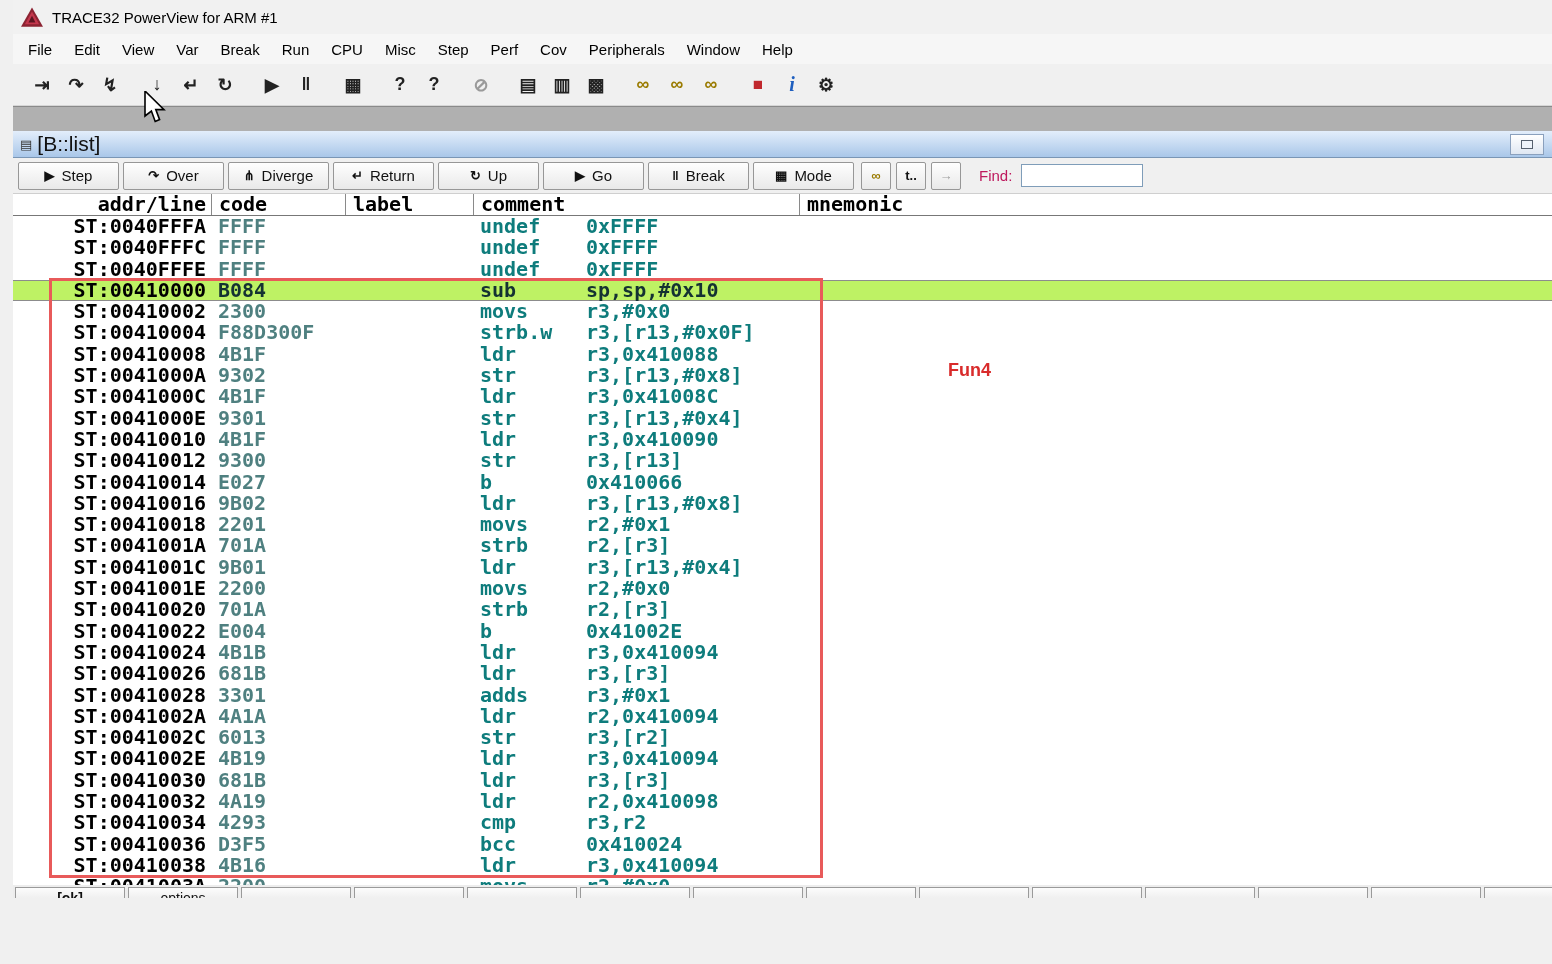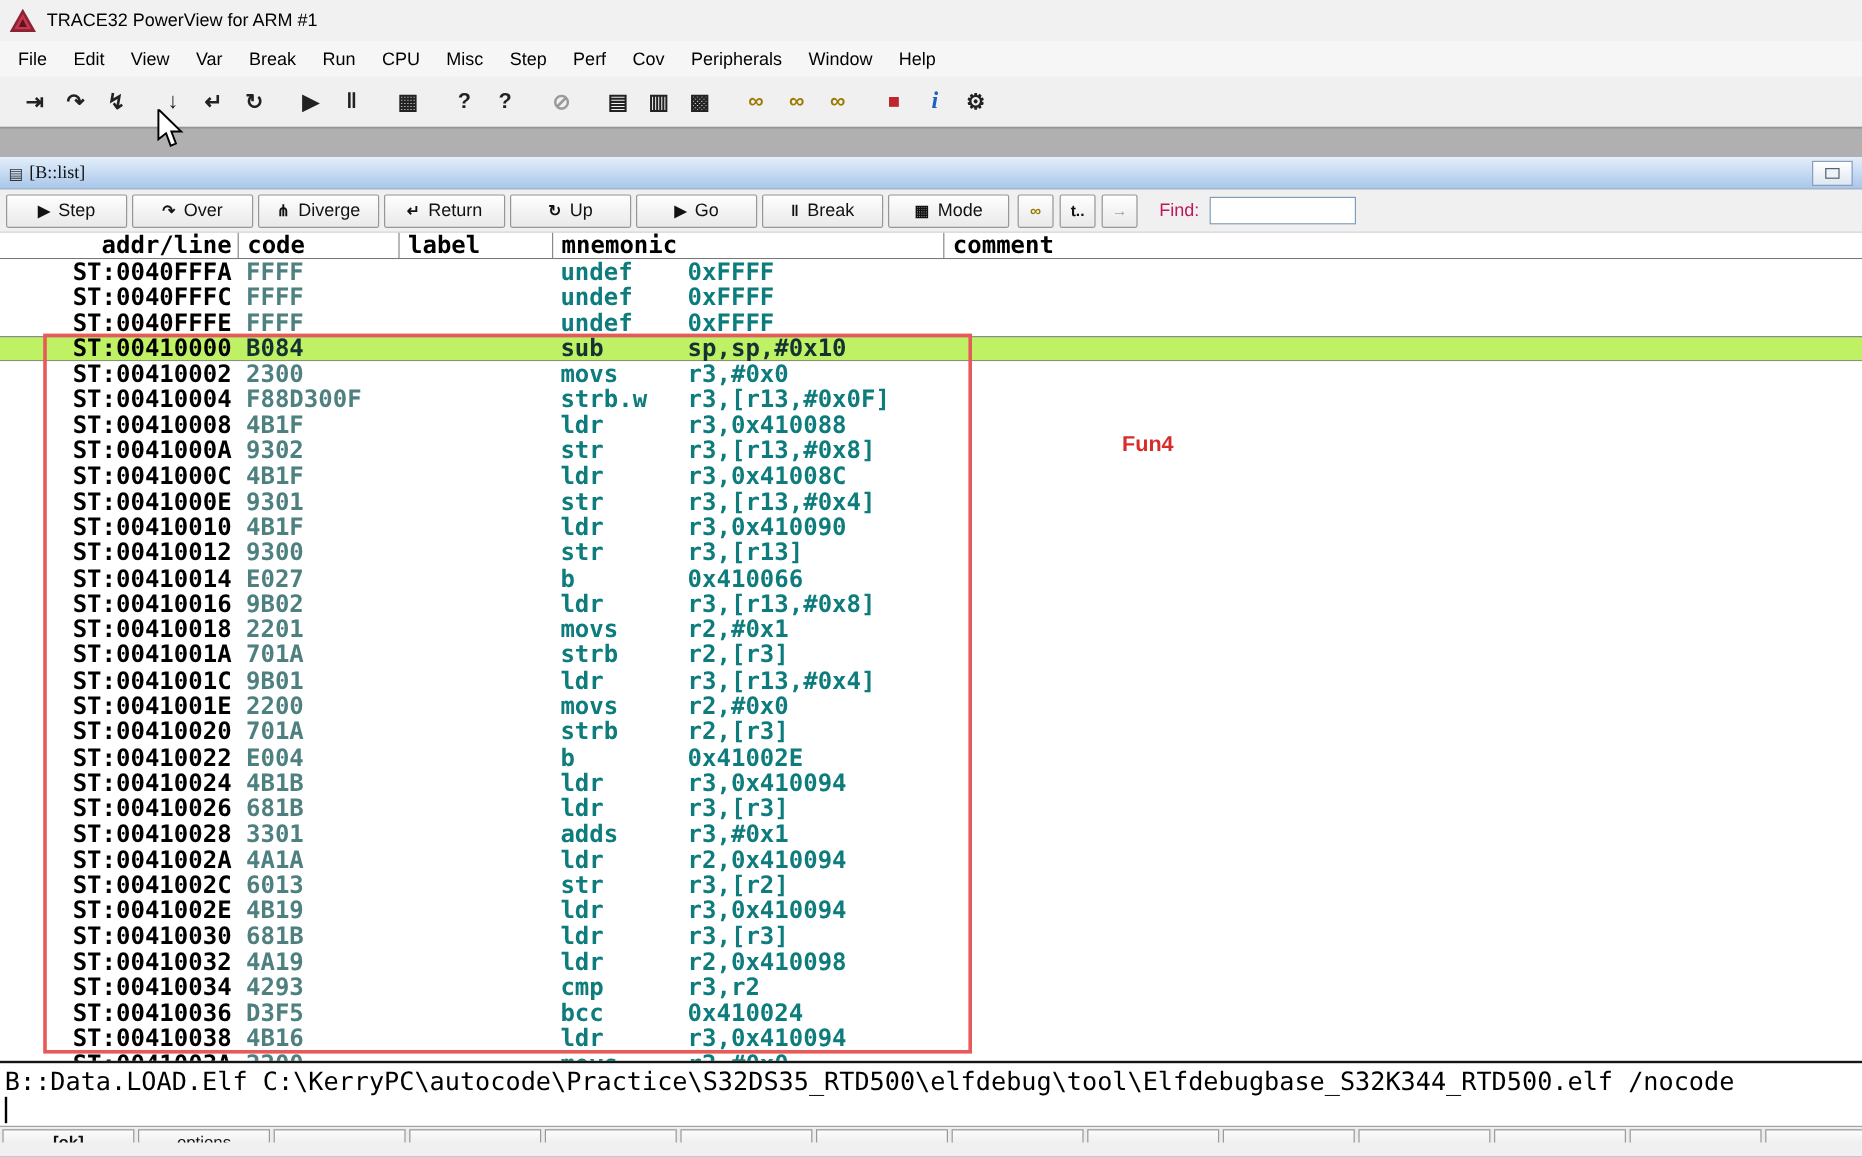--- a/index.html
+++ b/index.html
@@ -1,18 +1,18 @@
 <!DOCTYPE html>
 <html><head>
 <meta charset="utf-8">
 <style>
   * { box-sizing: border-box; margin: 0; padding: 0; }
   html,body { background:#888; }
   .page { position:relative; width:1552px; height:964px; background:#f0f0f0;
-          font-family:"Liberation Sans", sans-serif; overflow:hidden; }
+          font-family:"Liberation Sans", sans-serif; overflow:hidden;padding-left:13px; }
 
   
   .titlebar { height:34px; display:flex; align-items:center; padding-left:8px; background:#f1f1f1; }
   .logo svg { width:22px; height:20px; display:block; }
   .title-text { margin-left:9px; font-size:15px; color:#000; }
 
   
   .menubar { height:30px; display:flex; align-items:center; background:#f6f6f6; padding-left:4px; }
   .menu-item { border:none; background:transparent; font-family:"Liberation Sans",sans-serif;
                font-size:15px; padding:6px 11px; color:#000; cursor:default; }
@@ -31,21 +31,21 @@
 
   
   .mdi { position:relative; height:778px; background:#b0b0b0; border-top:1px solid #8a8a8a; }
   .cursor { position:absolute; left:130px; top:-16px; z-index:40; }
 
   
   .win { margin-top:24px; height:754px; background:#fff; }
   .caption { height:27px; display:flex; align-items:center; padding:0 4px;
              background:linear-gradient(#e3eefb,#a9c7e9); border-bottom:1px solid #7a96b5; }
   .cap-icon { font-size:13px; margin:0 5px 0 3px; color:#333; }
-  .cap-title { font-size:15px; color:#111;font-family:Liberation Serif, serif; }
+  .cap-title { font-size:21px; color:#111; }
   .cap-min { margin-left:auto; margin-right:4px; width:34px; height:21px; border:1px solid #8aa0bd;
              background:linear-gradient(#ffffff,#dfe7f2); display:flex; align-items:center; justify-content:center; }
   .min-box { width:12px; height:9px; border:1px solid #55606e; background:#eef3fa; }
 
   .win-toolbar { height:36px; display:flex; align-items:center; background:#f0f0f0;
                  padding-left:5px; border-bottom:1px solid #cfcfcf; }
   .wbtn-group { display:flex; gap:4px; }
   .wbtn-group.small { margin-left:7px; gap:5px; }
   .wbtn { height:28px; min-width:101px; display:flex; align-items:center; justify-content:center; gap:7px;
           border:1px solid #979797; border-radius:2px; background:linear-gradient(#fefefe,#e9e9e9);
@@ -264,22 +264,22 @@
             </button>
           </div>
         <span class="find-label">Find:</span>
         <input class="find-input" value="" style="">
       </div>
 
       <div class="hdr-row">
         <span class="hdr-cell h-addr">addr/line</span>
         <span class="hdr-cell">code</span>
         <span class="hdr-cell">label</span>
+        <span class="hdr-cell">comment</span>
         <span class="hdr-cell">mnemonic</span>
-        <span class="hdr-cell">comment</span>
       </div>
 
       <div class="rows">
 
         <div class="red-box"></div>
         <div class="fun-label">Fun4</div>
       <div class="row">
             <span class="c-addr">ST:0040FFFA</span>
             <span class="c-code">FFFF</span>
             <span class="c-label"></span>
@@ -533,24 +533,20 @@
             <span class="c-label"></span>
             <span class="c-mn">movs</span>
             <span class="c-op">r2,#0x0</span>
             <span class="c-cmt"></span>
           </div>
         </div>
 
     </div>
   </div>
 
-  <div class="cmdarea">
-    <div class="cmdtext">B::Data.LOAD.Elf C:\KerryPC\autocode\Practice\S32DS35_RTD500\elfdebug\tool\Elfdebugbase_S32K344_RTD500.elf /nocode</div>
-    <div class="caret"></div>
-  </div>
 
   <div class="softkeys">
 
   <button class="sk-btn bold"><span>[ok]</span></button>
       <button class="sk-btn"><span>options</span></button>
       <button class="sk-btn"><span></span></button>
       <button class="sk-btn"><span></span></button>
       <button class="sk-btn"><span></span></button>
       <button class="sk-btn"><span></span></button>
       <button class="sk-btn"><span></span></button>

